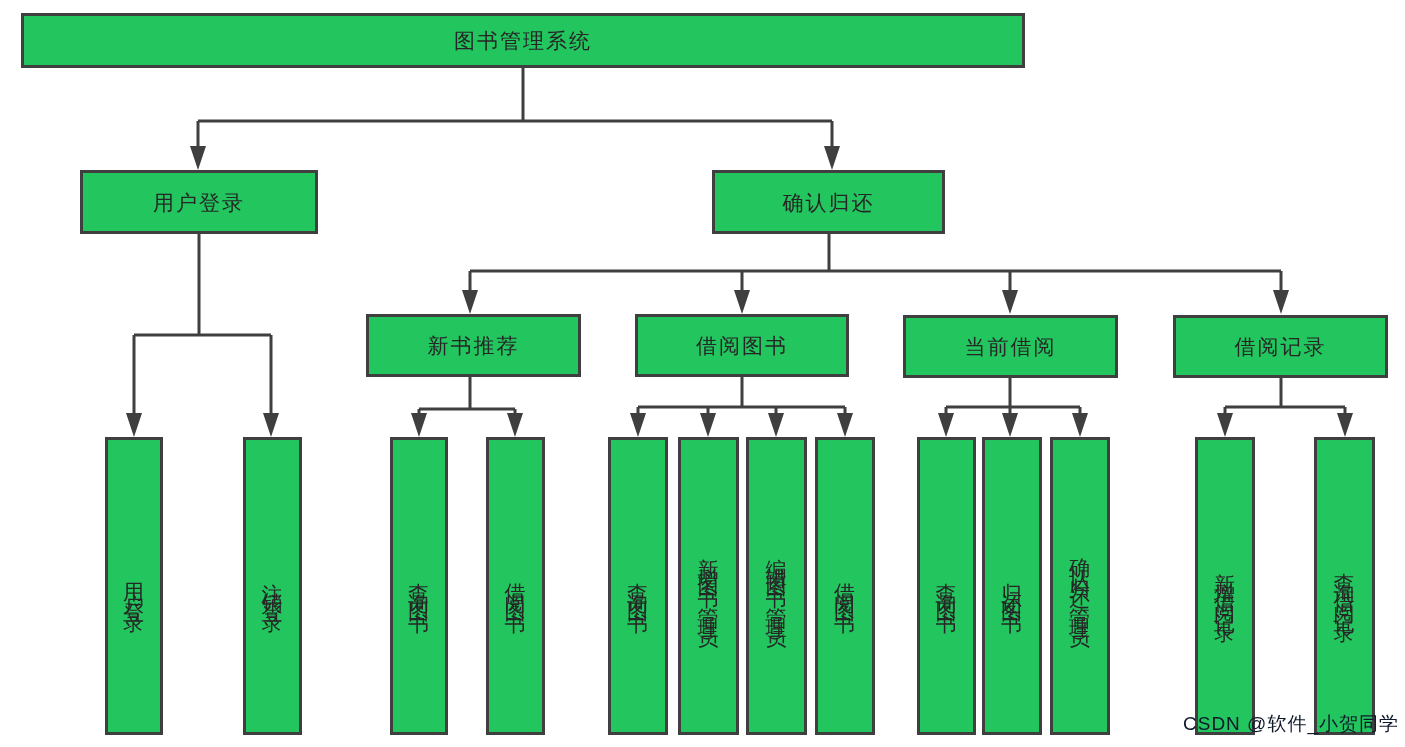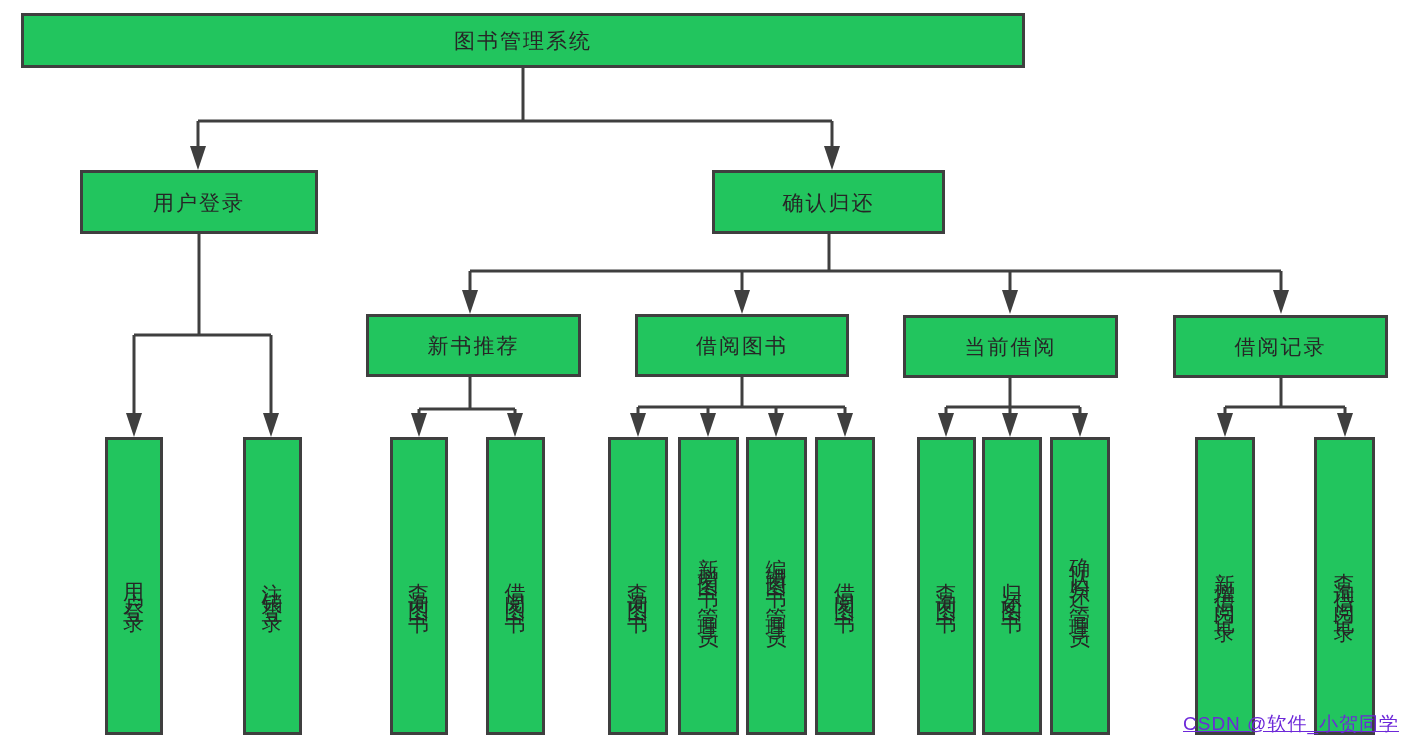--- a/index.html
+++ b/index.html
@@ -19,21 +19,21 @@
   .root{left:21px;top:13px;width:1004px;height:55px;}
   .lvl2{top:170px;height:64px;}
   .lvl3{height:63px;}
   .leaf{
     top:437px;height:298px;
     writing-mode:vertical-rl;text-orientation:mixed;
     font-size:21px;letter-spacing:10px;
   }
   .watermark{
     position:absolute;left:1183px;top:711px;z-index:10;
-    font-size:19px;letter-spacing:1px;color:#6d28d9;white-space:nowrap;text-decoration:underline;
+    font-size:19px;letter-spacing:1px;color:#0f172a;white-space:nowrap;
   }
 </style>
 </head>
 <body>
 
 <div id="stage">
 
   <svg id="wires" width="1405" height="747" viewBox="0 0 1405 747">
     <g stroke="#3f3f3f" stroke-width="3" fill="none">
 

